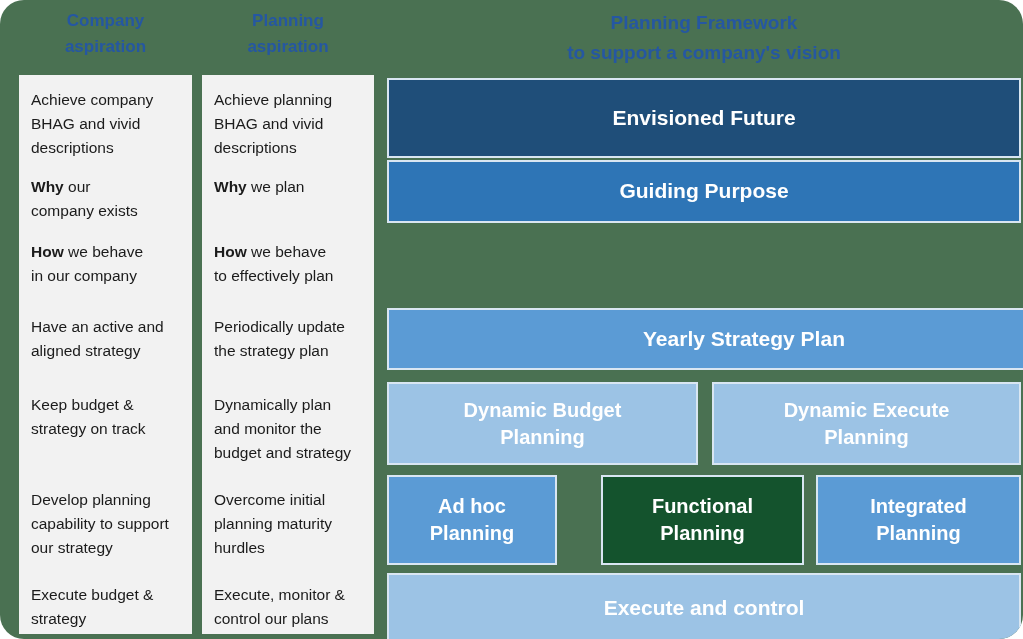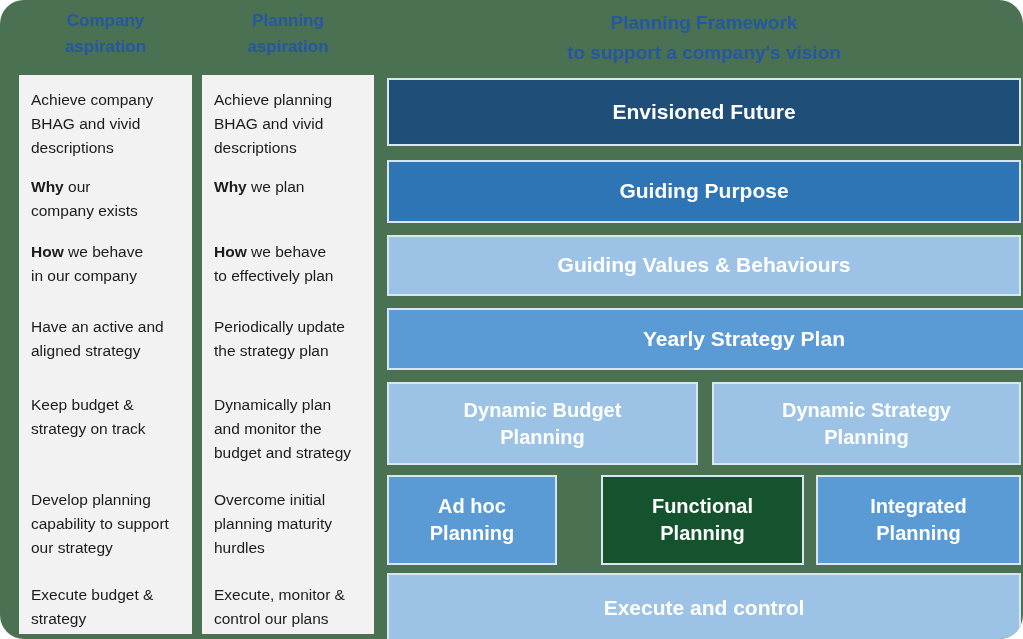--- a/index.html
+++ b/index.html
@@ -25,21 +25,21 @@
     position:absolute;left:12px;right:6px;
     font-size:15.5px;line-height:24px;color:#1B1B1B;white-space:pre-line;
   }
   .col-item b{font-weight:bold;}
   .box{
     position:absolute;box-sizing:border-box;border:2px solid #D9E6F2;
     display:flex;align-items:center;justify-content:center;
     color:#FFFFFF;font-weight:bold;text-align:center;white-space:pre-line;
     line-height:1.35;
   }
-  .r0{left:387px;top:78px;width:634px;height:68px;font-size:21px;}
+  .r0{left:387px;top:78px;width:634px;height:80px;font-size:21px;}
   .r1{left:387px;top:160px;width:634px;height:63px;font-size:21px;}
   .r2{left:387px;top:235px;width:634px;height:61px;font-size:21px;}
   .r3{left:387px;top:308px;width:714px;height:62px;font-size:21px;}
   .r4{left:387px;top:382px;width:311px;height:83px;font-size:20px;}
   .r5{left:712px;top:382px;width:309px;height:83px;font-size:20px;}
   .r6{left:387px;top:475px;width:170px;height:90px;font-size:20px;}
   .r7{left:601px;top:475px;width:203px;height:90px;font-size:20px;}
   .r8{left:816px;top:475px;width:205px;height:90px;font-size:20px;}
   .r9{left:387px;top:573px;width:634px;height:70px;font-size:21px;}
 </style>
@@ -90,25 +90,24 @@
 budget and strategy</div>
       <div class="col-item" style="top: 508px;">Execute, monitor &amp;
 control our plans</div>
       <div class="col-item" style="top: 413px;">Overcome initial
 planning maturity
 hurdles</div>
     </div>
 
   <div class="box r0" style="background-color: rgb(31, 78, 121);">Envisioned Future</div>
   <div class="box r1" style="background-color: rgb(46, 117, 182);">Guiding Purpose</div>
-  <div class="box r2" style="background-color: rgb(156, 195, 229);">Guiding Values &amp; Behaviours</div>
   <div class="box r3" style="background-color: rgb(91, 155, 213);">Yearly Strategy Plan</div>
   <div class="box r4" style="background-color: rgb(156, 195, 229);">Dynamic Budget
 Planning</div>
-  <div class="box r5" style="background-color: rgb(156, 195, 229);">Dynamic Strategy
+  <div class="box r5" style="background-color: rgb(156, 195, 229);">Dynamic Execute
 Planning</div>
   <div class="box r6" style="background-color: rgb(91, 155, 213);">Ad hoc
 Planning</div>
   <div class="box r7" style="background-color: #14532d;">Functional
 Planning</div>
   <div class="box r8" style="background-color: rgb(91, 155, 213);">Integrated
 Planning</div>
   <div class="box r9" style="background-color: rgb(156, 195, 229);">Execute and control</div>
 
 </div>

